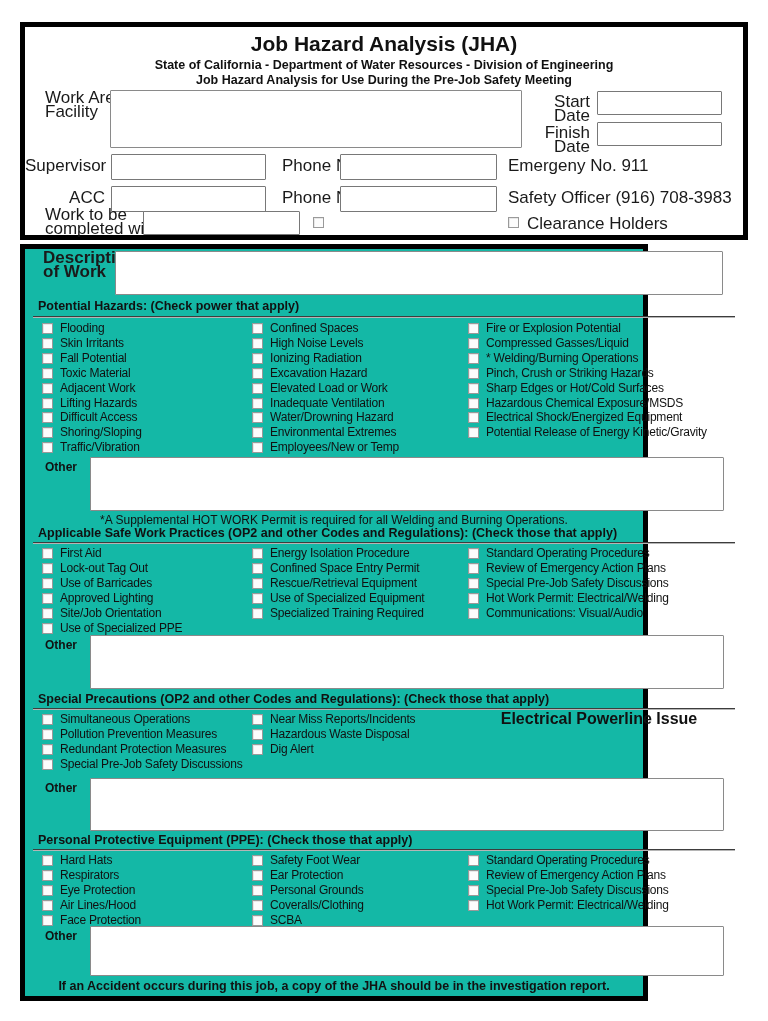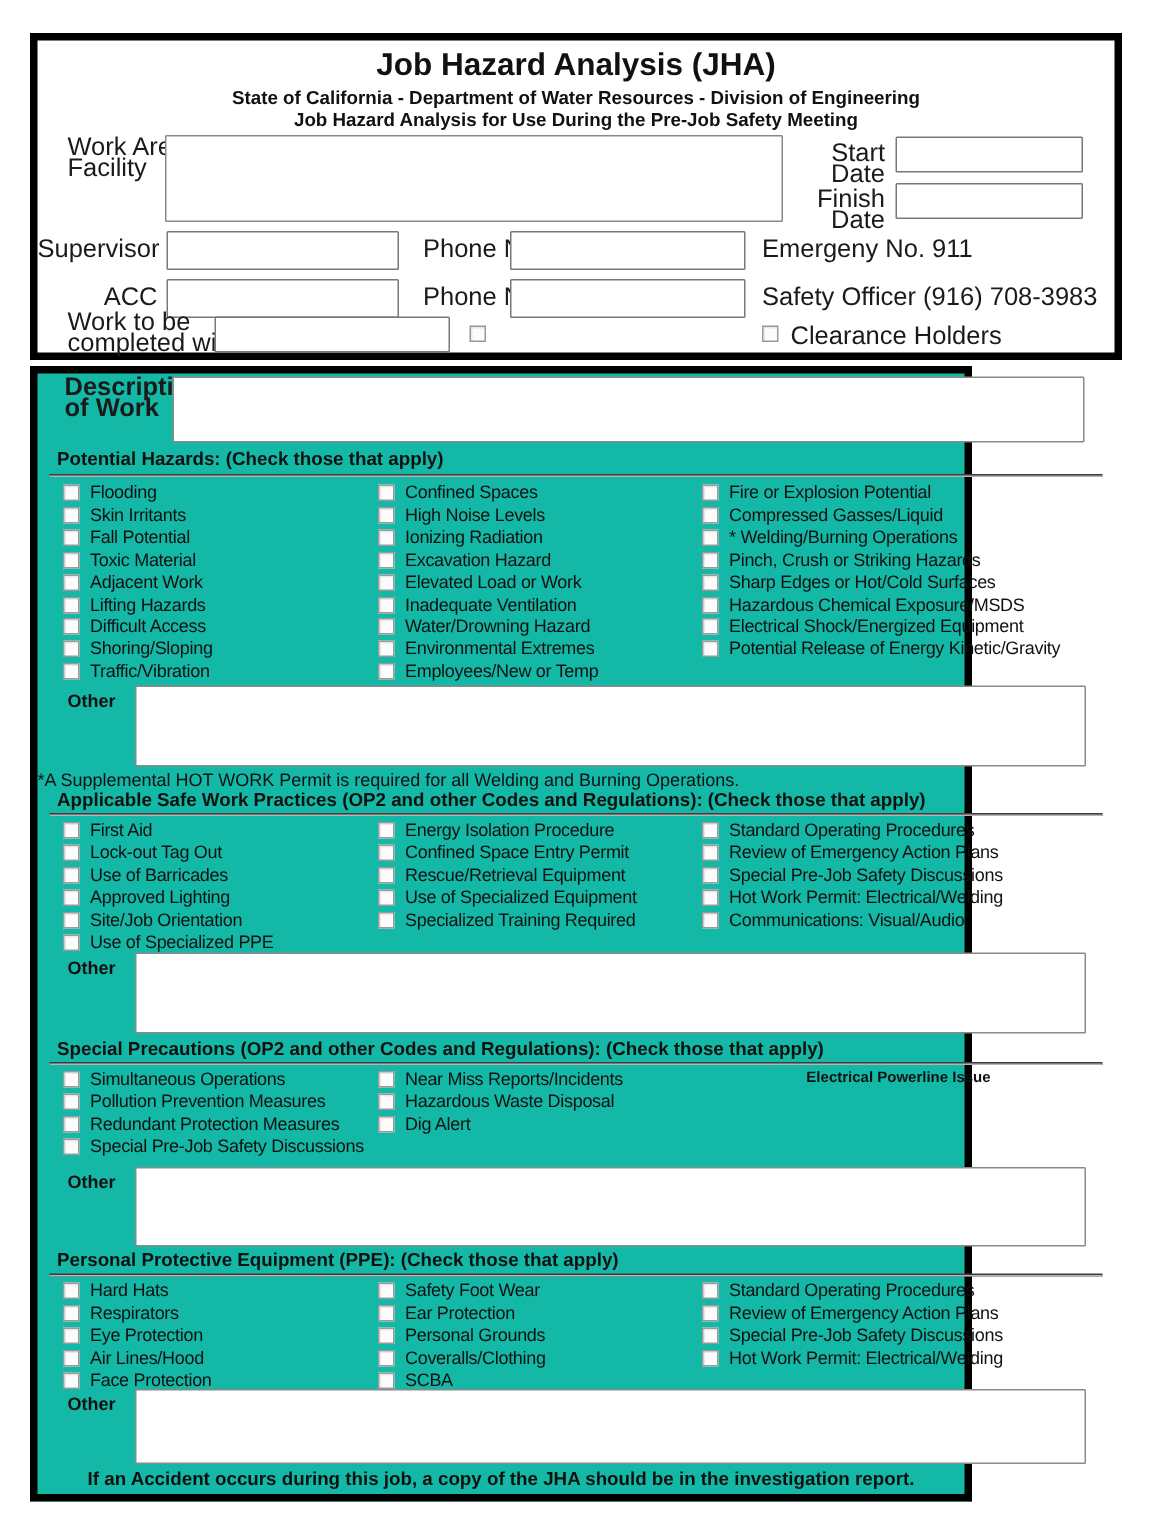--- a/index.html
+++ b/index.html
@@ -85,31 +85,31 @@
   .g3 { top: 463px; height: 66px; }
   .g4 { top: 604px; height: 72px; }
   .col { position: absolute; top: 0; }
   .c1 { left: 17px;  width: 205px; }
   .c2 { left: 227px; width: 210px; }
   .c3 { left: 443px; width: 262px; }
   .cb-row { display: flex; align-items: flex-start; min-height: 14.9px; }
   .cb-row .cb { margin: 2px 7px 0 0; }
   .cb-label { font-size: 12px; line-height: 14.9px; letter-spacing: -0.2px; white-space: nowrap; }
   .wrap .cb-label { white-space: normal; }
-  .col-header { font-size: 10px; font-weight: bold; line-height: 14.9px; text-align: center; width: 100%; }
+  .col-header { font-size: 16px; font-weight: bold; line-height: 14.9px; text-align: center; width: 100%; }
 
   .other-row { left: 0; width: 718px; }
   .other-lbl { position: absolute; left: 20px; top: 3px; font-size: 12px; font-weight: bold; }
   .other-box { position: absolute; left: 65px; top: 0; width: 634px; }
   .o1 { top: 208px; } .o1 .other-box { height: 54px; }
   .o2 { top: 386px; } .o2 .other-box { height: 54px; }
   .o3 { top: 529px; } .o3 .other-box { height: 53px; }
   .o4 { top: 677px; } .o4 .other-box { height: 50px; }
 
-  .footnote { left: 0; top: 264px; width: 100%; text-align: left; font-size: 12px; line-height: 14px; }
+  .footnote { left: 0; top: 264px; width: 100%; text-align: center; font-size: 12px; line-height: 14px; }
   .footer-note { left: 0; top: 730px; width: 100%; text-align: center; font-size: 12.5px; line-height: 15px; font-weight: bold; }
 </style>
 </head>
 <body>
 
 <div class="page">
 
   <div class="hdr-box">
     <div class="title">Job Hazard Analysis (JHA)</div>
     <div class="subtitle sub1">State of California - Department of Water Resources - Division of Engineering</div>
@@ -145,21 +145,21 @@
     <span class="cb cl-cb"></span>
     <div class="lbl cl-lbl">Clearance Holders</div>
   </div>
 
   <div class="body-box">
 
     <div class="lbl two-line desc-lbl">Description
 of Work</div>
     <div class="input-box big-box desc-box"></div>
 
-    <div class="sec-heading h1">Potential Hazards: (Check those that apply)</div>
+    <div class="sec-heading h1">Potential Hazards: (Check power that apply)</div>
     <div class="rule r1"></div>
     <div class="grid g1">
       <div class="col c1">
 
       <div class="cb-row">
             <span class="cb"></span>
             <span class="cb-label">Flooding</span>
           </div>
           <div class="cb-row">
             <span class="cb"></span>

